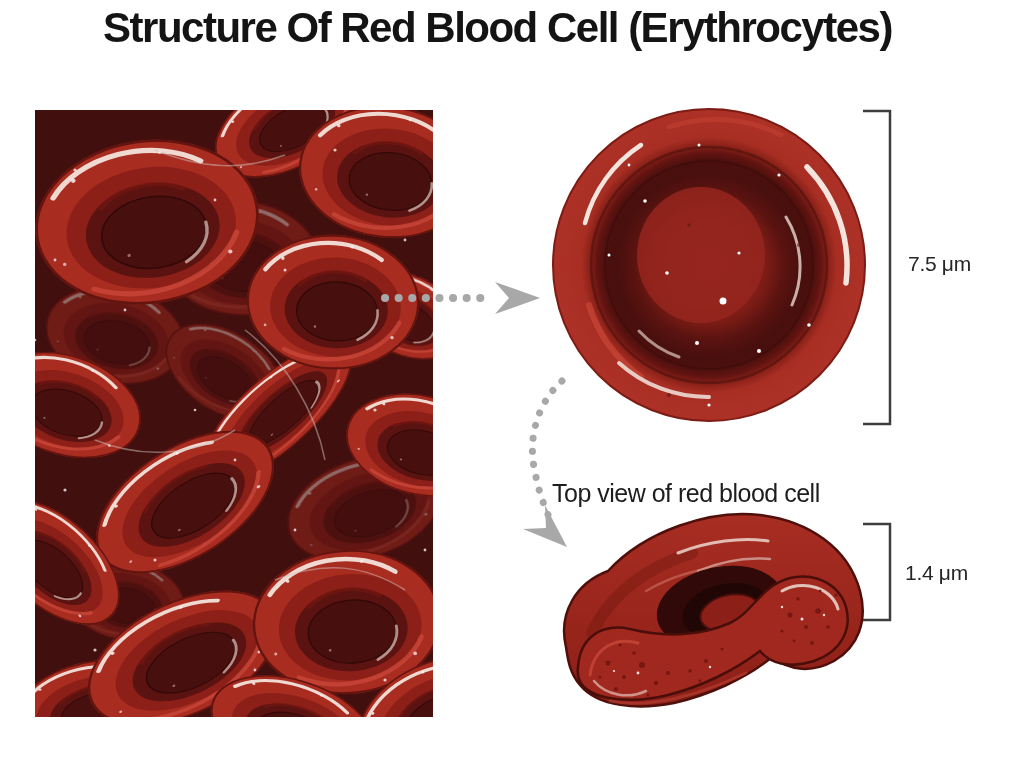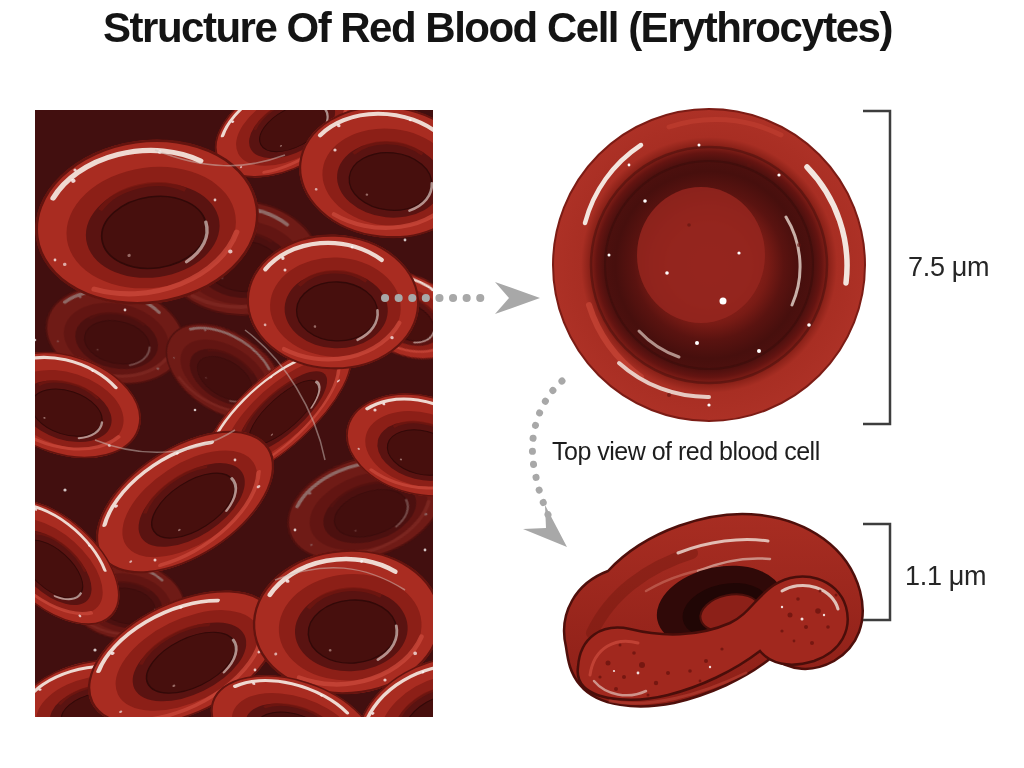--- a/index.html
+++ b/index.html
@@ -6,24 +6,24 @@
   .stage{
     position:relative;width:1024px;height:768px;background:#ffffff;
     font-family:"Liberation Sans","DejaVu Sans",sans-serif;overflow:hidden;
   }
   .title{
     position:absolute;top:4px;left:0;width:995px;text-align:center;margin:0;
     font-size:42px;font-weight:700;letter-spacing:-1.5px;color:#141414;
   }
   .abs{position:absolute;}
   .caption{
-    font-size:26px;color:#1d1d1d;letter-spacing:-0.5px;text-align:center;
+    font-size:26px;color:#1d1d1d;letter-spacing:-0.5px;text-align:center;margin-top:42px;
   }
   .dim-label{
-    font-size:27px;color:#262626;letter-spacing:-0.3px;white-space:nowrap;
+    font-size:21px;color:#262626;letter-spacing:-0.3px;white-space:nowrap;
   }
   svg{display:block;}
 </style>
 </head>
 <body>
 
 <div class="stage">
 
   <h1 class="title">Structure Of Red Blood Cell (Erythrocytes)</h1>
 
@@ -221,19 +221,19 @@
     <g>
       <path d="M 562 381 C 538 402 527 438 535 472 C 538 489 543 503 549 517" fill="none" stroke="#a8a8a8" stroke-width="7" stroke-linecap="round" stroke-dasharray="0.1 13"></path>
       <polygon points="567,547 523,529 546,528 545,505" fill="#a8a8a8"></polygon>
     </g>
     <path d="M 863 111 H 890 V 424 H 863" fill="none" stroke="#3d3d3d" stroke-width="2.5"></path>
     <path d="M 863 524 H 890 V 620 H 863" fill="none" stroke="#3d3d3d" stroke-width="2.5"></path>
   </svg>
 
   <div class="abs dim-label" style="left:908px;top:252px;">7.5 μm</div>
 
-  <div class="abs dim-label" style="left:905px;top:561px;">1.1 μm</div>
+  <div class="abs dim-label" style="left:905px;top:561px;">1.4 μm</div>
 
   <div class="abs caption" style="left:552px;top:437px;width:320px;text-align:left;font-size:25px;">Top view of red blood cell</div>
 
 
 
 </div>
 
 </body></html>

